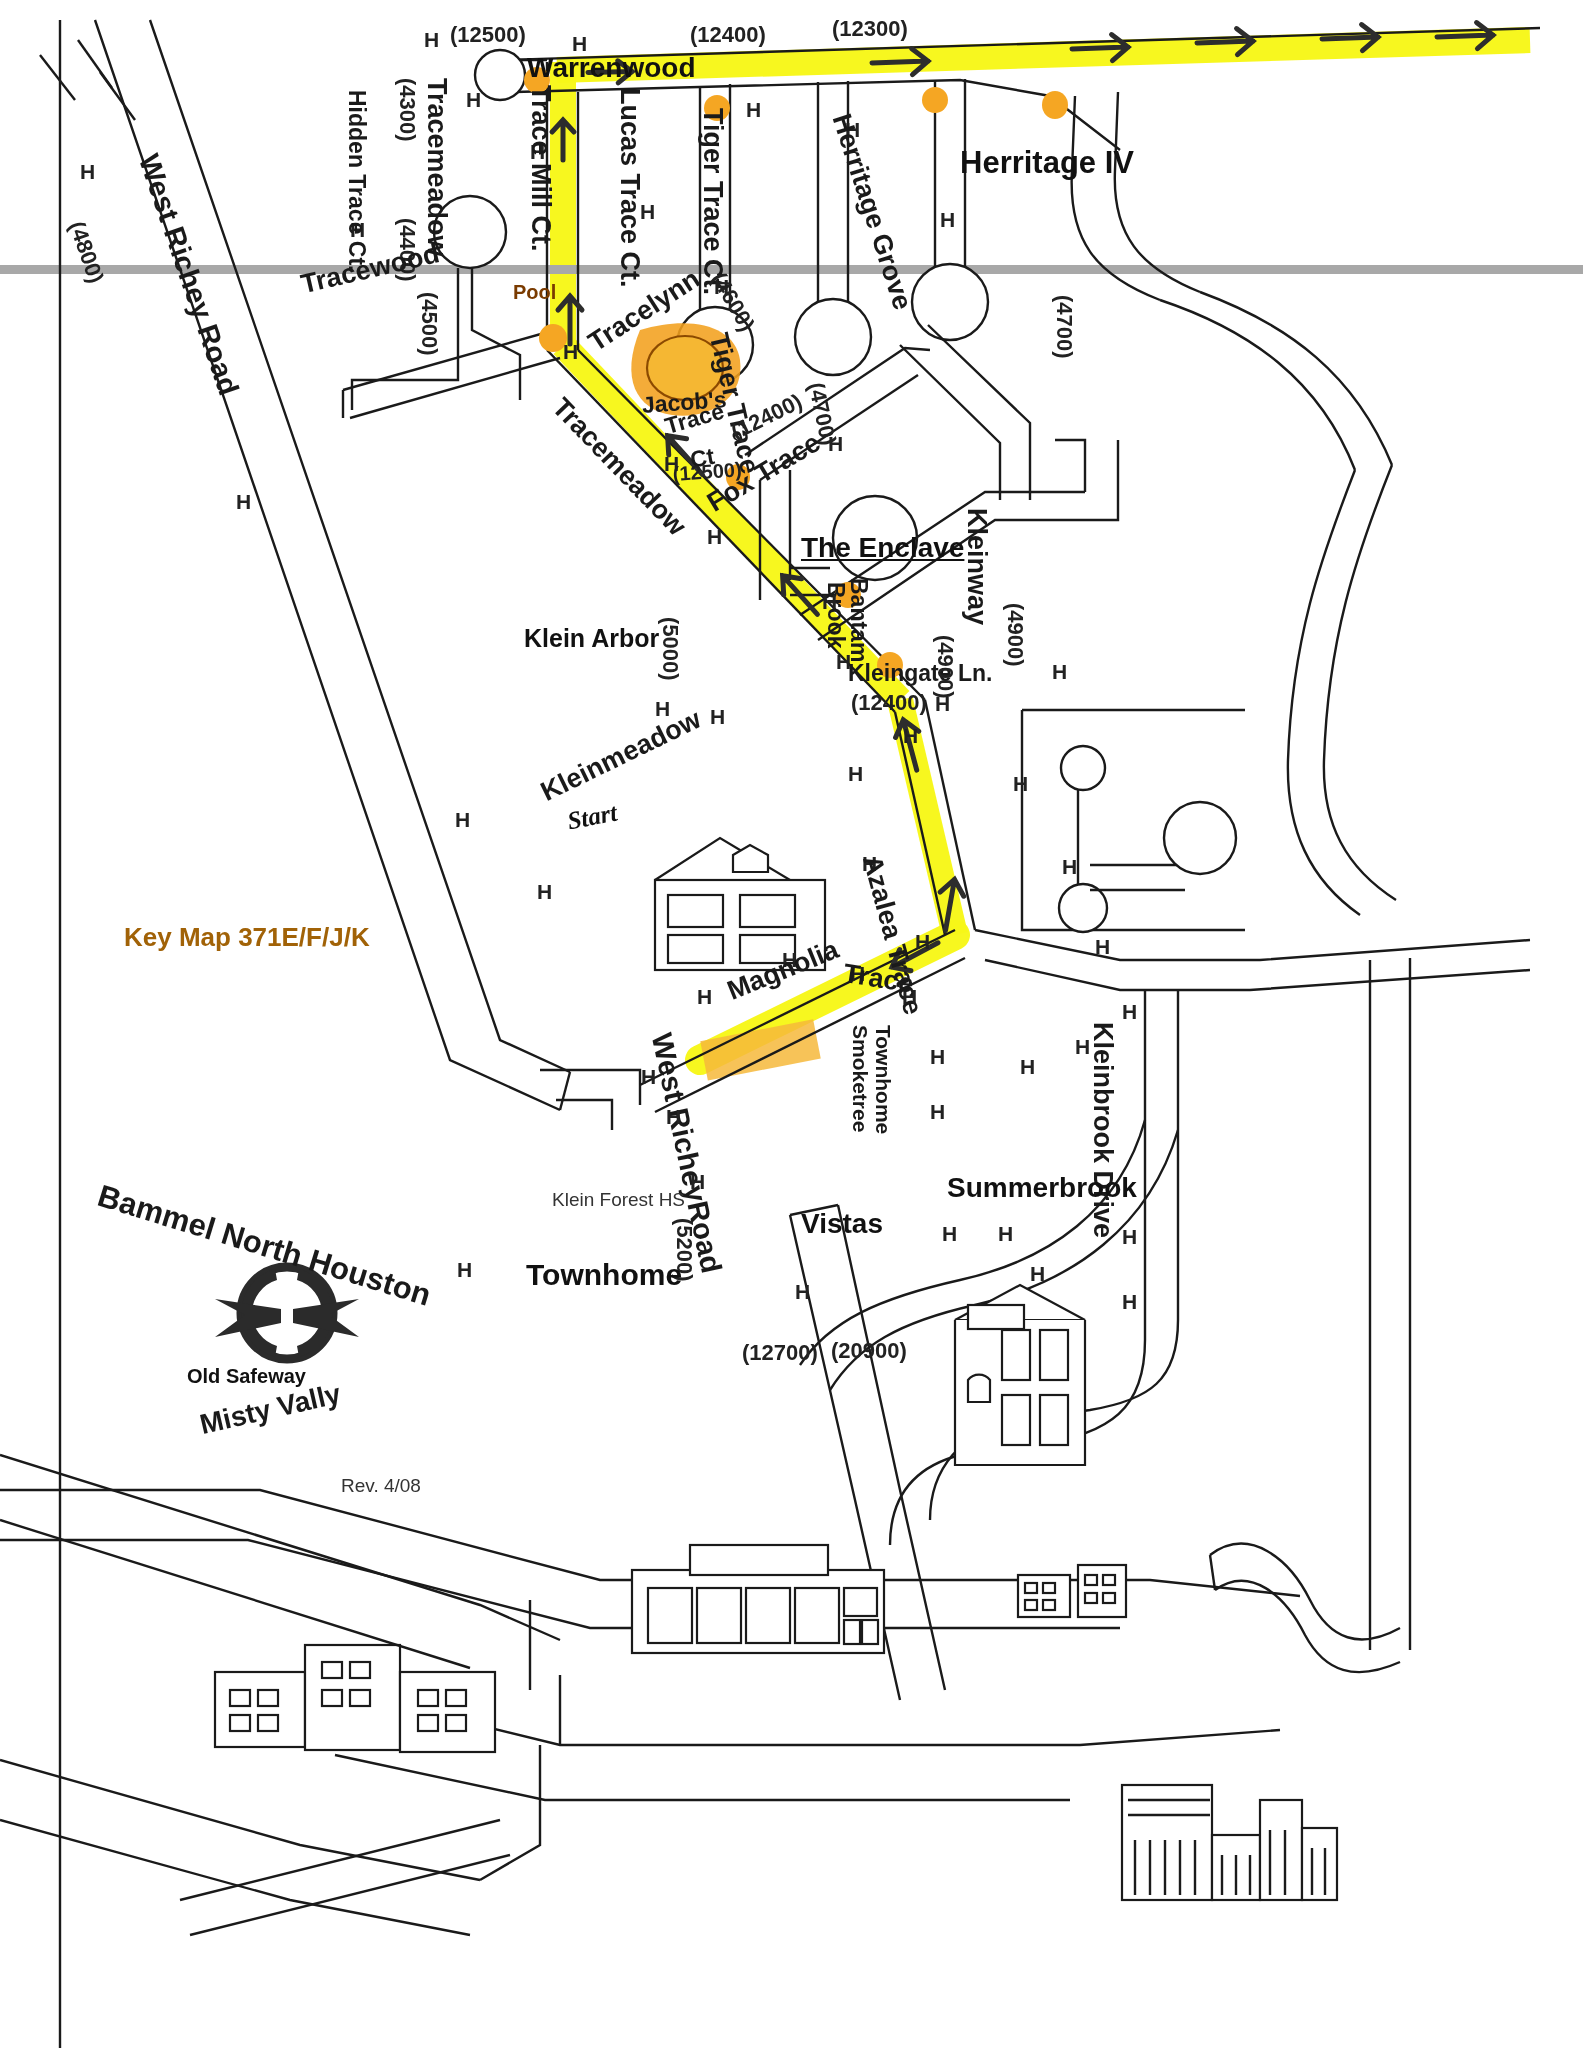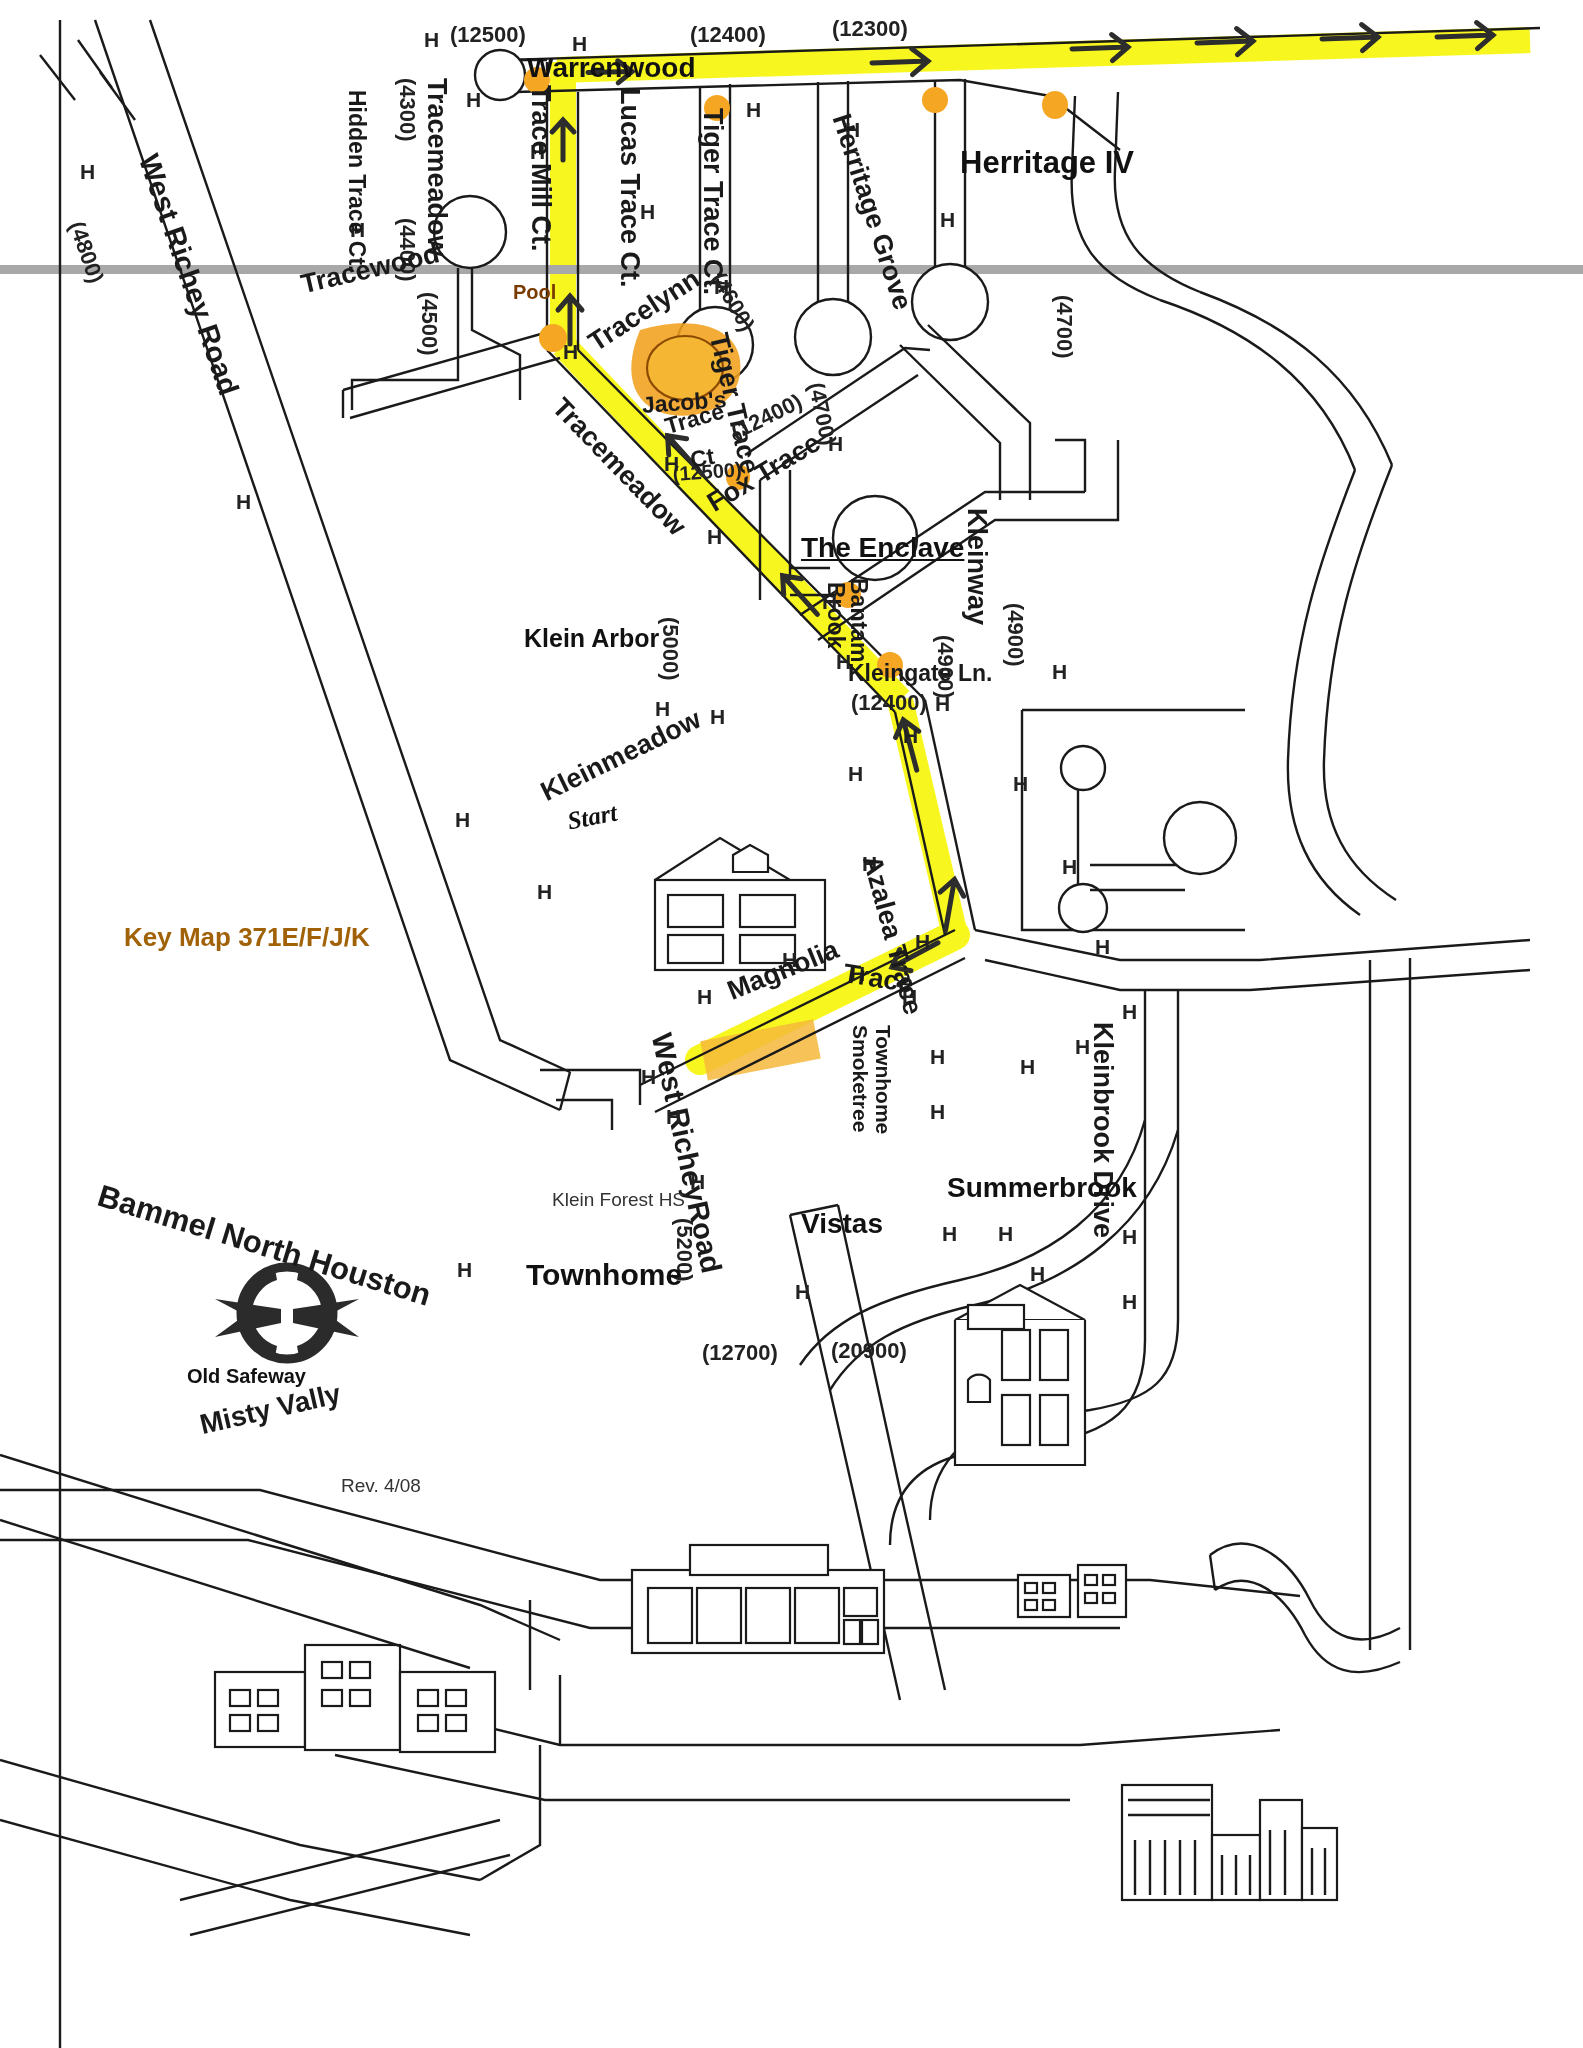--- a/index.html
+++ b/index.html
@@ -496,20 +496,20 @@
 <div class="lbl tiny" style="left:552px;top:1189px;font-weight:normal;">Klein Forest HS</div>
 <div class="lbl big" style="left:526px;top:1258px;font-size:30px;">Townhome</div>
 <div class="lbl h" style="left:457px;top:1258px;">H</div>
 
 <div class="lbl st" style="left:104px;top:1178px;transform:rotate(17deg);transform-origin:left top;font-size:31px;">Bammel North Houston</div>
 
 <div class="lbl big" style="left:187px;top:1365px;font-size:20px;">Old Safeway</div>
 
 <div class="lbl st" style="left:197px;top:1410px;transform:rotate(-13deg);transform-origin:left top;font-size:28px;">Misty Vally</div>
 
-<div class="lbl blk" style="left:702px;top:1340px;">(12700)</div>
+<div class="lbl blk" style="left:742px;top:1340px;">(12700)</div>
 <div class="lbl blk" style="left:831px;top:1338px;">(20900)</div>
 
 <div class="lbl big" style="left:899px;top:1457px;font-size:28px;"></div>
 
 <div class="lbl rev" style="left:341px;top:1475px;font-weight:normal;">Rev. 4/08</div>
 
 </div>
 
 </body></html>

